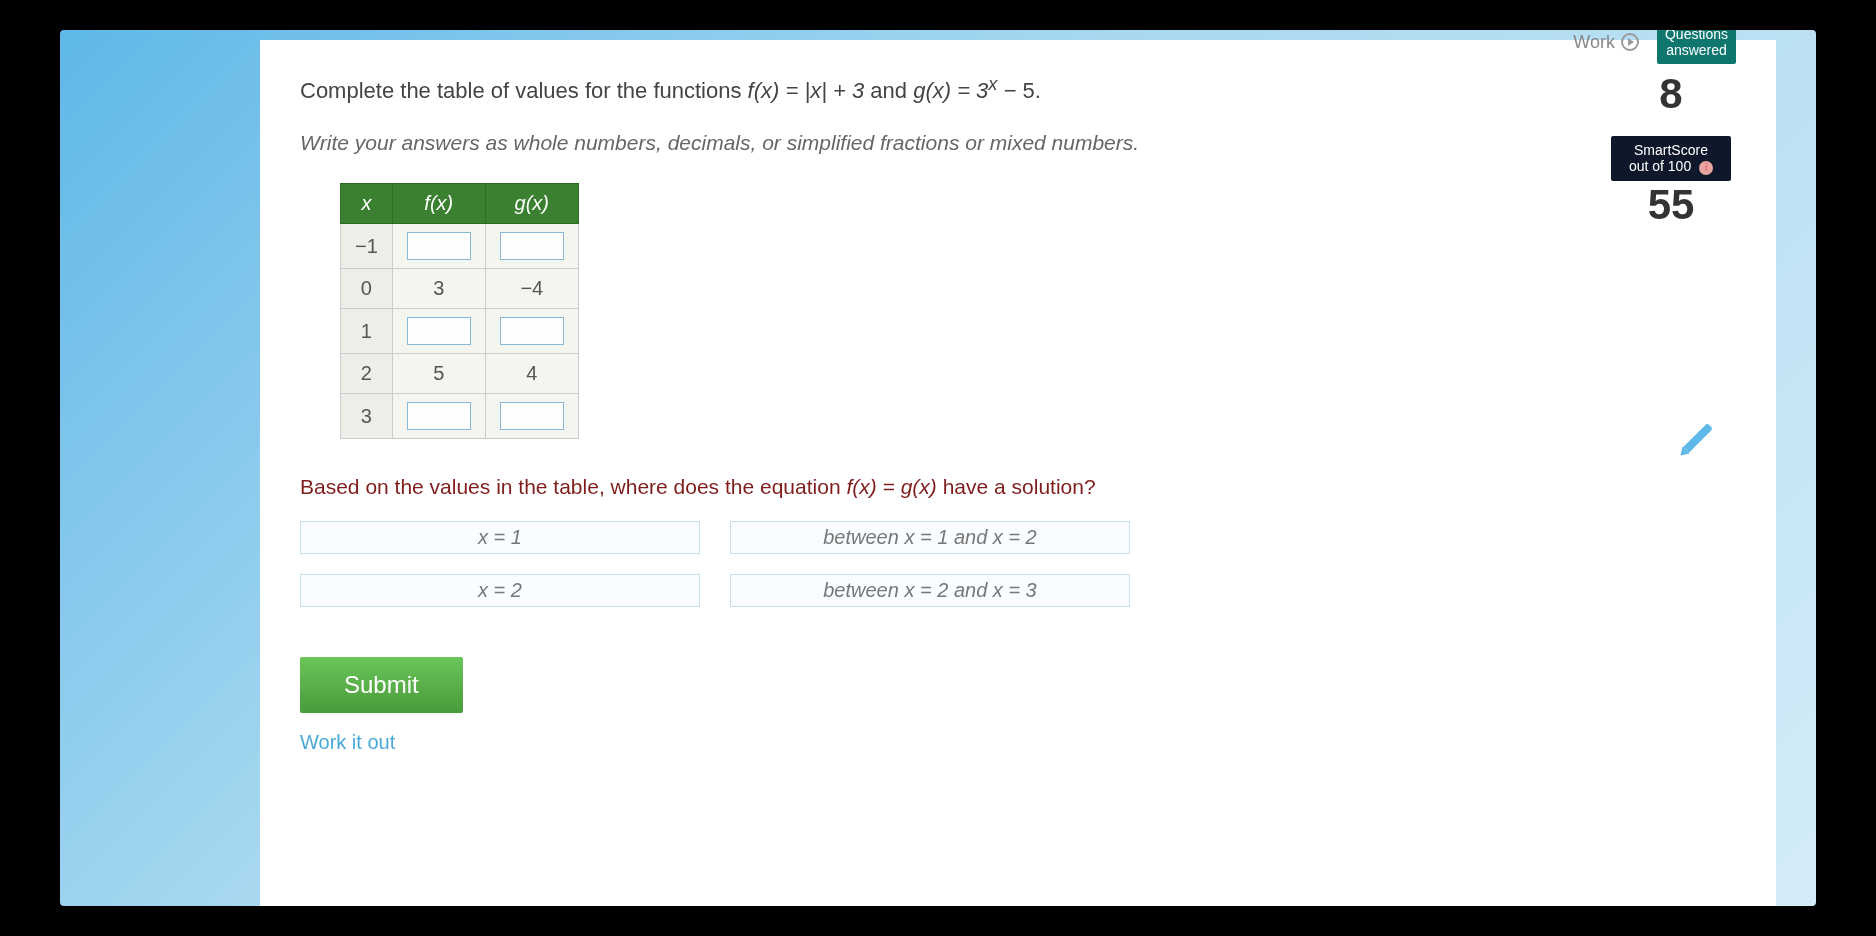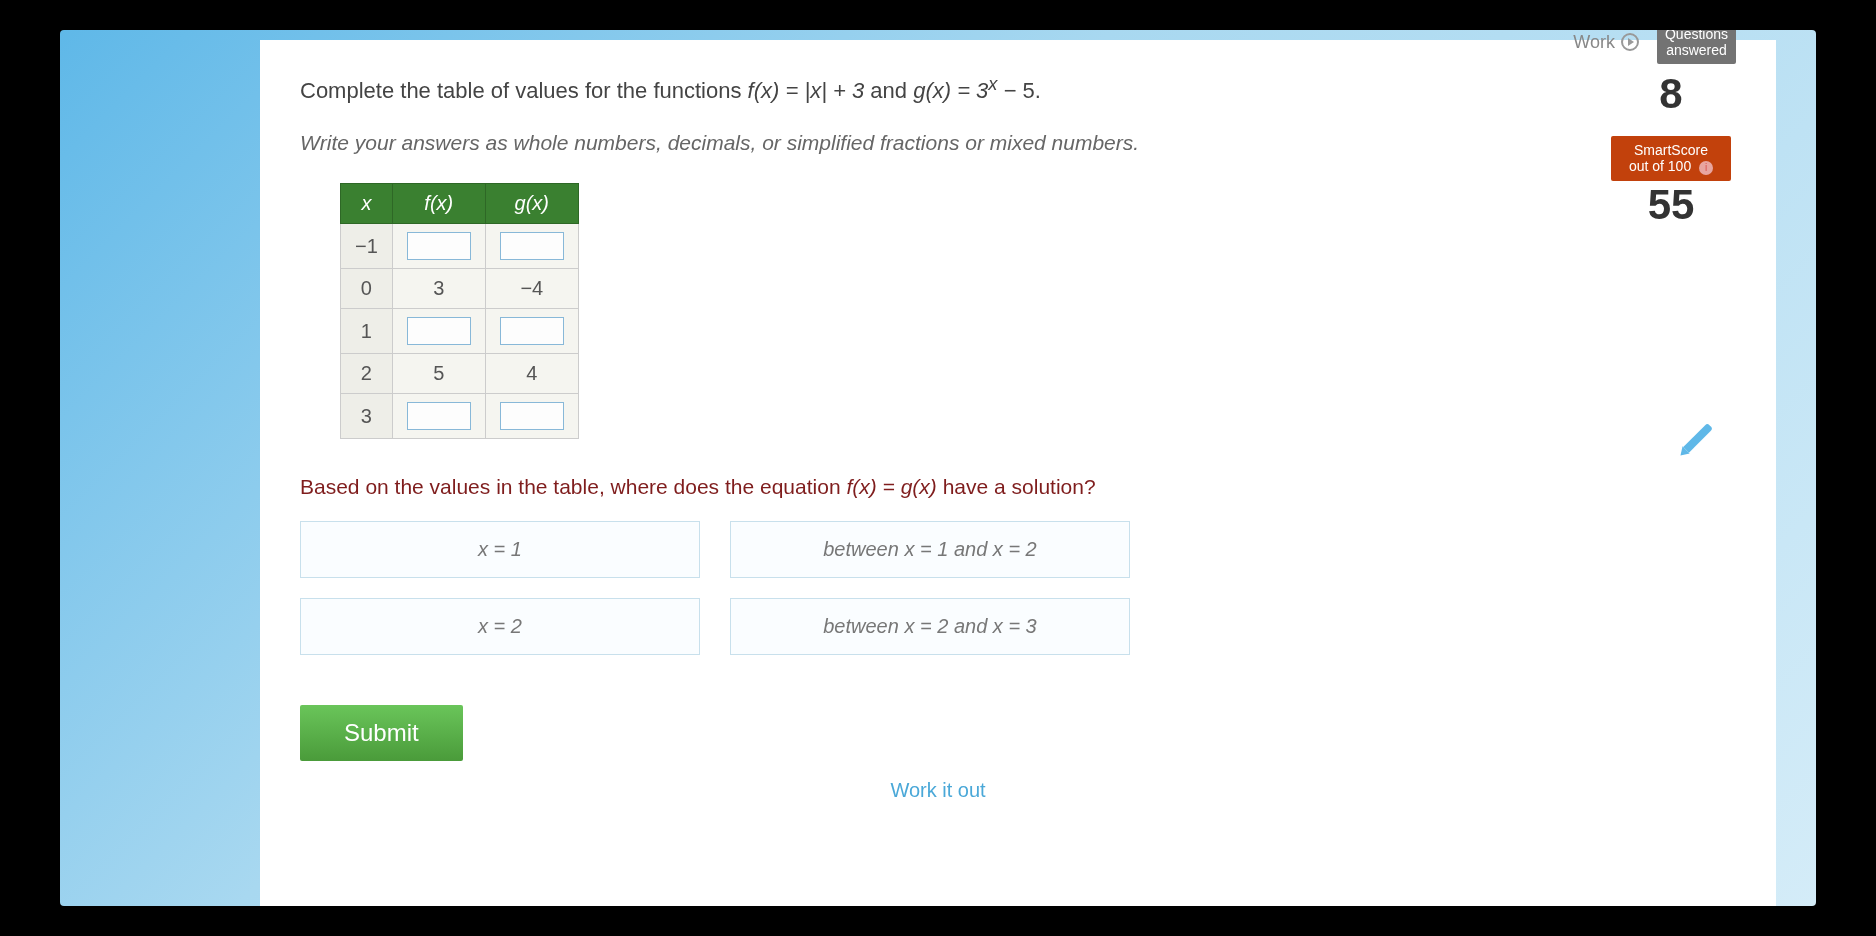--- a/index.html
+++ b/index.html
@@ -74,22 +74,22 @@
     margin-top: -50px;
   }
   .badge {
     width: 120px;
     padding: 6px 8px;
     text-align: center;
     font-size: 14px;
     color: #fff;
     border-radius: 2px;
   }
-  .badge-green { background: #737373; }
-  .badge-red { background: #c2410c; display: flex; flex-direction: column; align-items: center; }
+  .badge-green { background: #0f766e; }
+  .badge-red { background: #0f172a; display: flex; flex-direction: column; align-items: center; }
   .score-num {
     font-size: 42px;
     font-weight: bold;
     color: #333;
   }
   .info-icon {
     display: inline-block;
     width: 14px;
     height: 14px;
     border-radius: 50%;
@@ -156,39 +156,38 @@
   .question2 .math-f { font-style: italic; }
   .answer-grid {
     display: grid;
     grid-template-columns: 400px 400px;
     gap: 20px 30px;
     margin-bottom: 50px;
   }
   .answer-option {
     border: 1px solid #c8e0ec;
     background: #fafdff;
-    padding: 16px 10px;
+    padding: 4px 10px;
     text-align: center;
     font-size: 20px;
     color: #777;
     cursor: pointer;
   }
   .answer-option .math-f { font-style: italic; }
   .submit-btn {
     background: #5cb85c;
     background: linear-gradient(#6ac55a, #4a9b3a);
     color: #fff;
     border: none;
     padding: 14px 44px;
     font-size: 24px;
     border-radius: 2px;
     cursor: pointer;
   }
   .work-it-out {
-    text-align: center;
     color: #4aa8d8;
     font-size: 20px;
     margin-top: 18px;
   }
   .pencil-icon {
     position: absolute;
     right: 60px;
     top: 380px;
     width: 40px;
     height: 40px;

